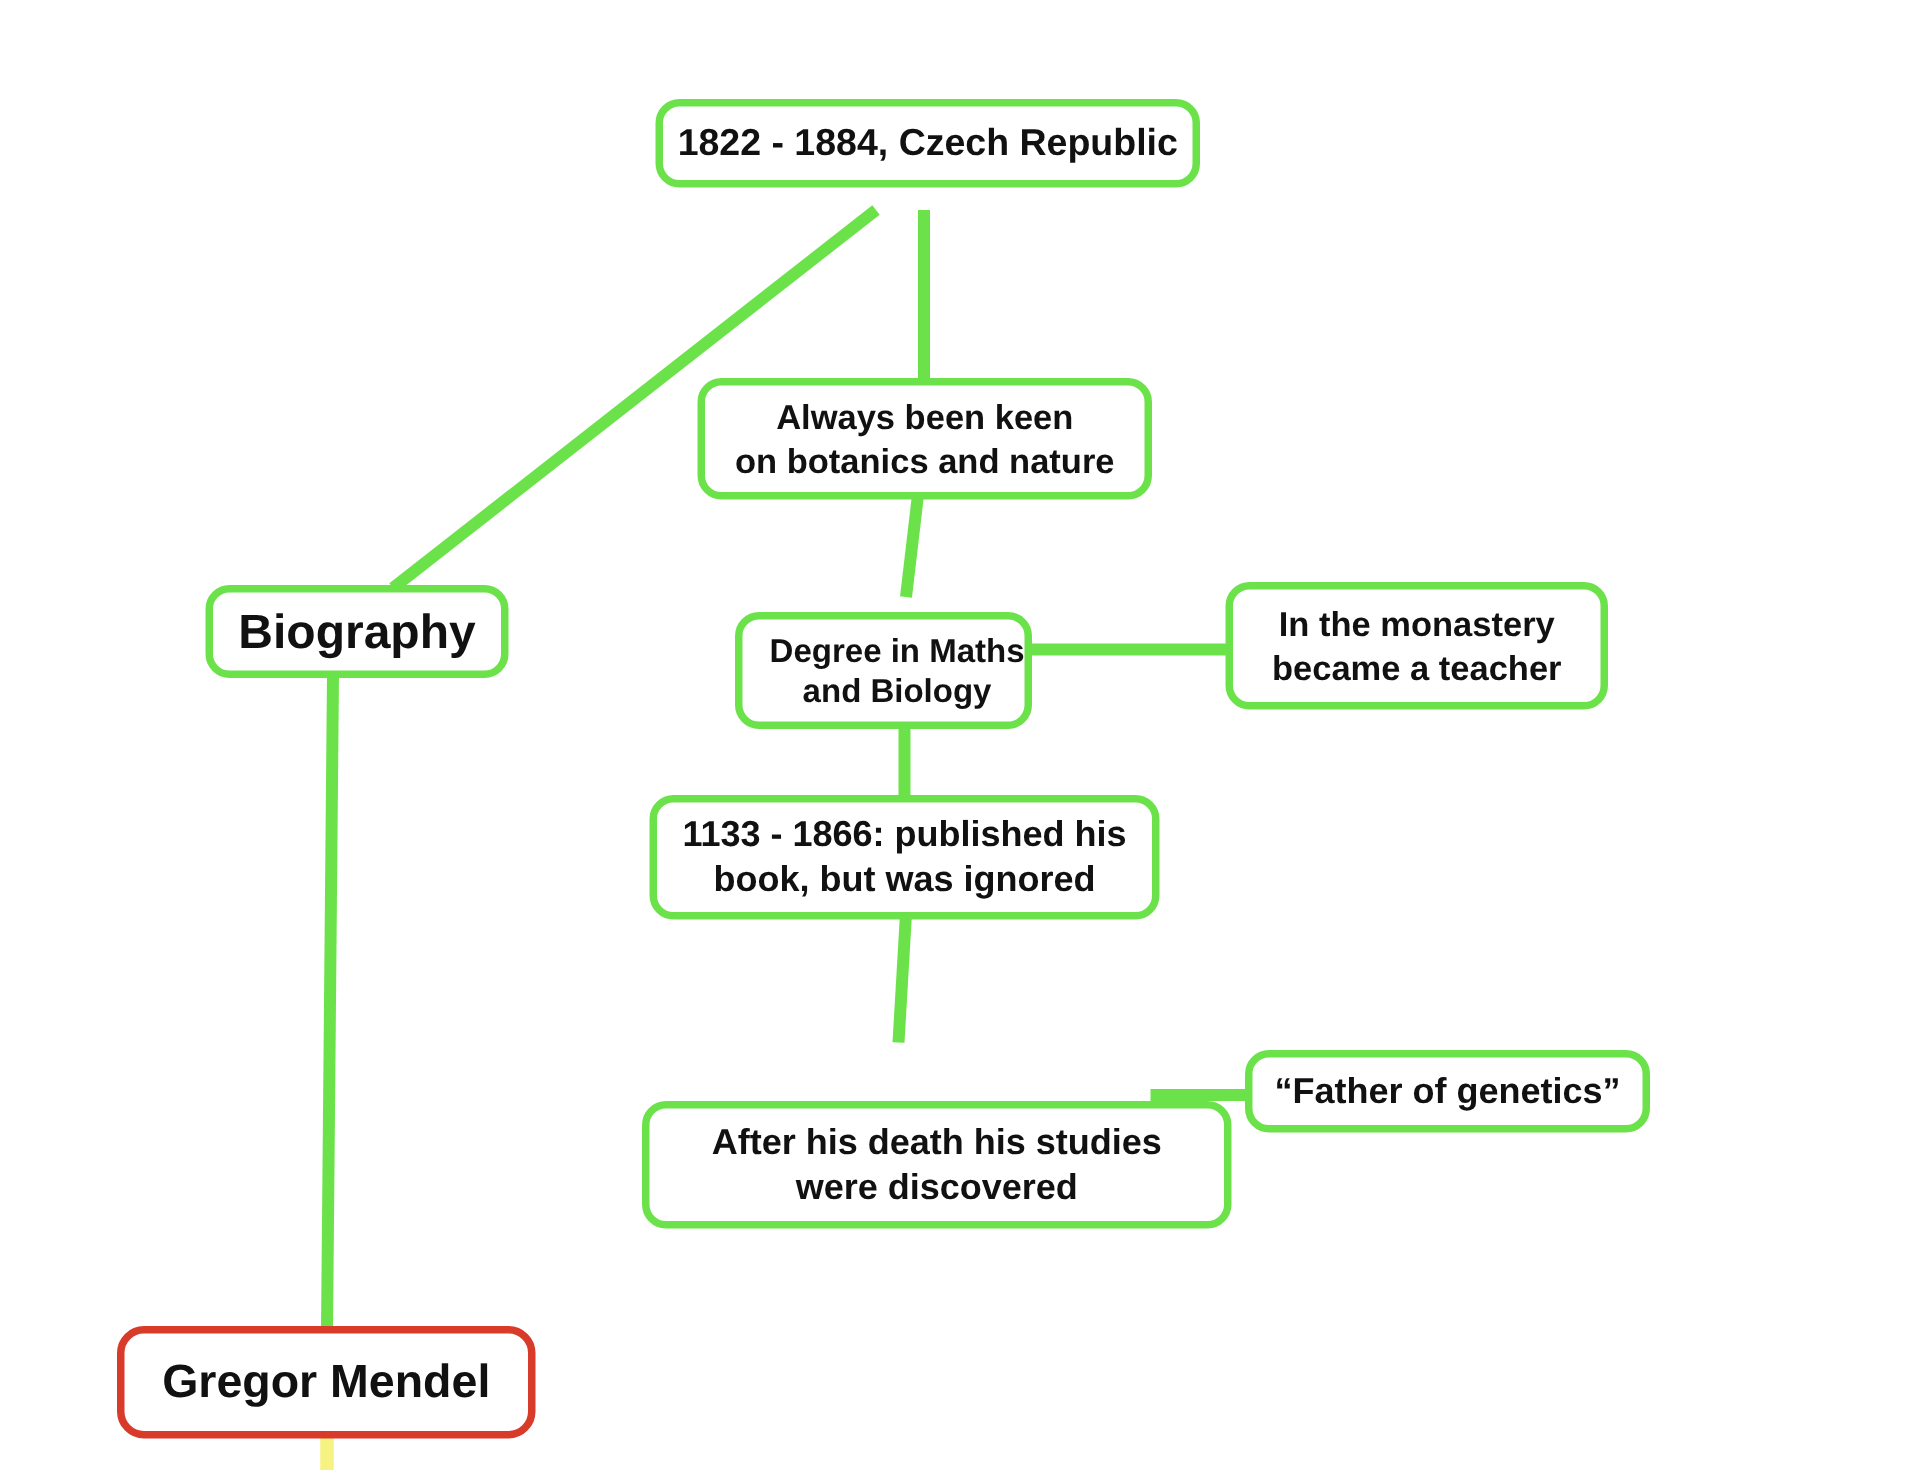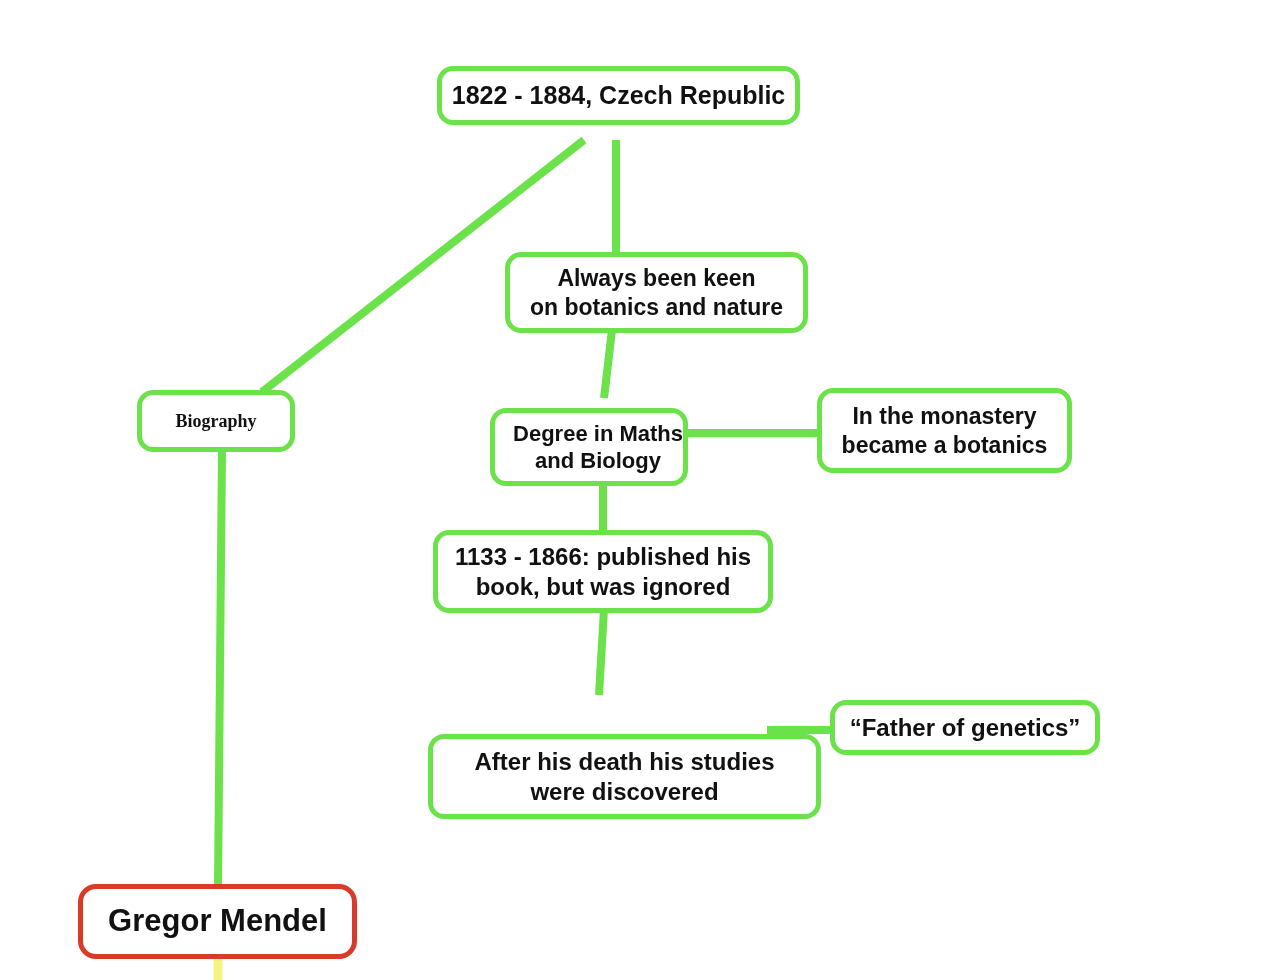--- a/index.html
+++ b/index.html
@@ -42,22 +42,22 @@
     align-items: center;
     justify-content: center;
     text-align: center;
     white-space: pre-line;
     font-weight: 700;
     color: var(--text, #111111);
     line-height: 1.25;
     cursor: default;
   }
   .node-lifespan   { left: 437px; top: 66px;  width: 363px; height: 59px; font-size: 25px; }
-  .node-keen       { left: 465px; top: 252px; width: 303px; height: 81px; font-size: 23px; margin-left: 40px; }
-  .node-biography  { left: 137px; top: 390px; width: 158px; height: 62px; font-size: 18px; font-family: Liberation Serif, serif; }
+  .node-keen       { left: 465px; top: 252px; width: 303px; height: 81px; font-size: 23px; }
+  .node-biography  { left: 137px; top: 390px; width: 202px; height: 62px; font-size: 32px; }
   .node-degree     { left: 490px; top: 408px; width: 198px; height: 78px; font-size: 22px; justify-content: flex-end; }
   .node-monastery  { left: 817px; top: 388px; width: 255px; height: 85px; font-size: 23px; }
   .node-published  { left: 433px; top: 530px; width: 340px; height: 83px; font-size: 24px; }
   .node-discovered { left: 428px; top: 690px; width: 393px; height: 85px; font-size: 24px; margin-top: 44px; }
   .node-father     { left: 830px; top: 700px; width: 270px; height: 55px; font-size: 24px; }
   .node-root {
     left: 78px; top: 884px; width: 279px; height: 75px;
     font-size: 31px;
     border-color: var(--root-border-red, #d93b2b);
     border-radius: 18px;
@@ -93,21 +93,21 @@
     <span>Biography</span>
   </div>
 
   <div class="node node-degree">
     <span>Degree in Maths
 and Biology</span>
   </div>
 
   <div class="node node-monastery">
     <span>In the monastery
-became a botanics</span>
+became a teacher</span>
   </div>
 
   <div class="node node-published">
     <span>1133 - 1866: published his
 book, but was ignored</span>
   </div>
 
   <div class="node node-discovered">
     <span>After his death his studies
 were discovered</span>

